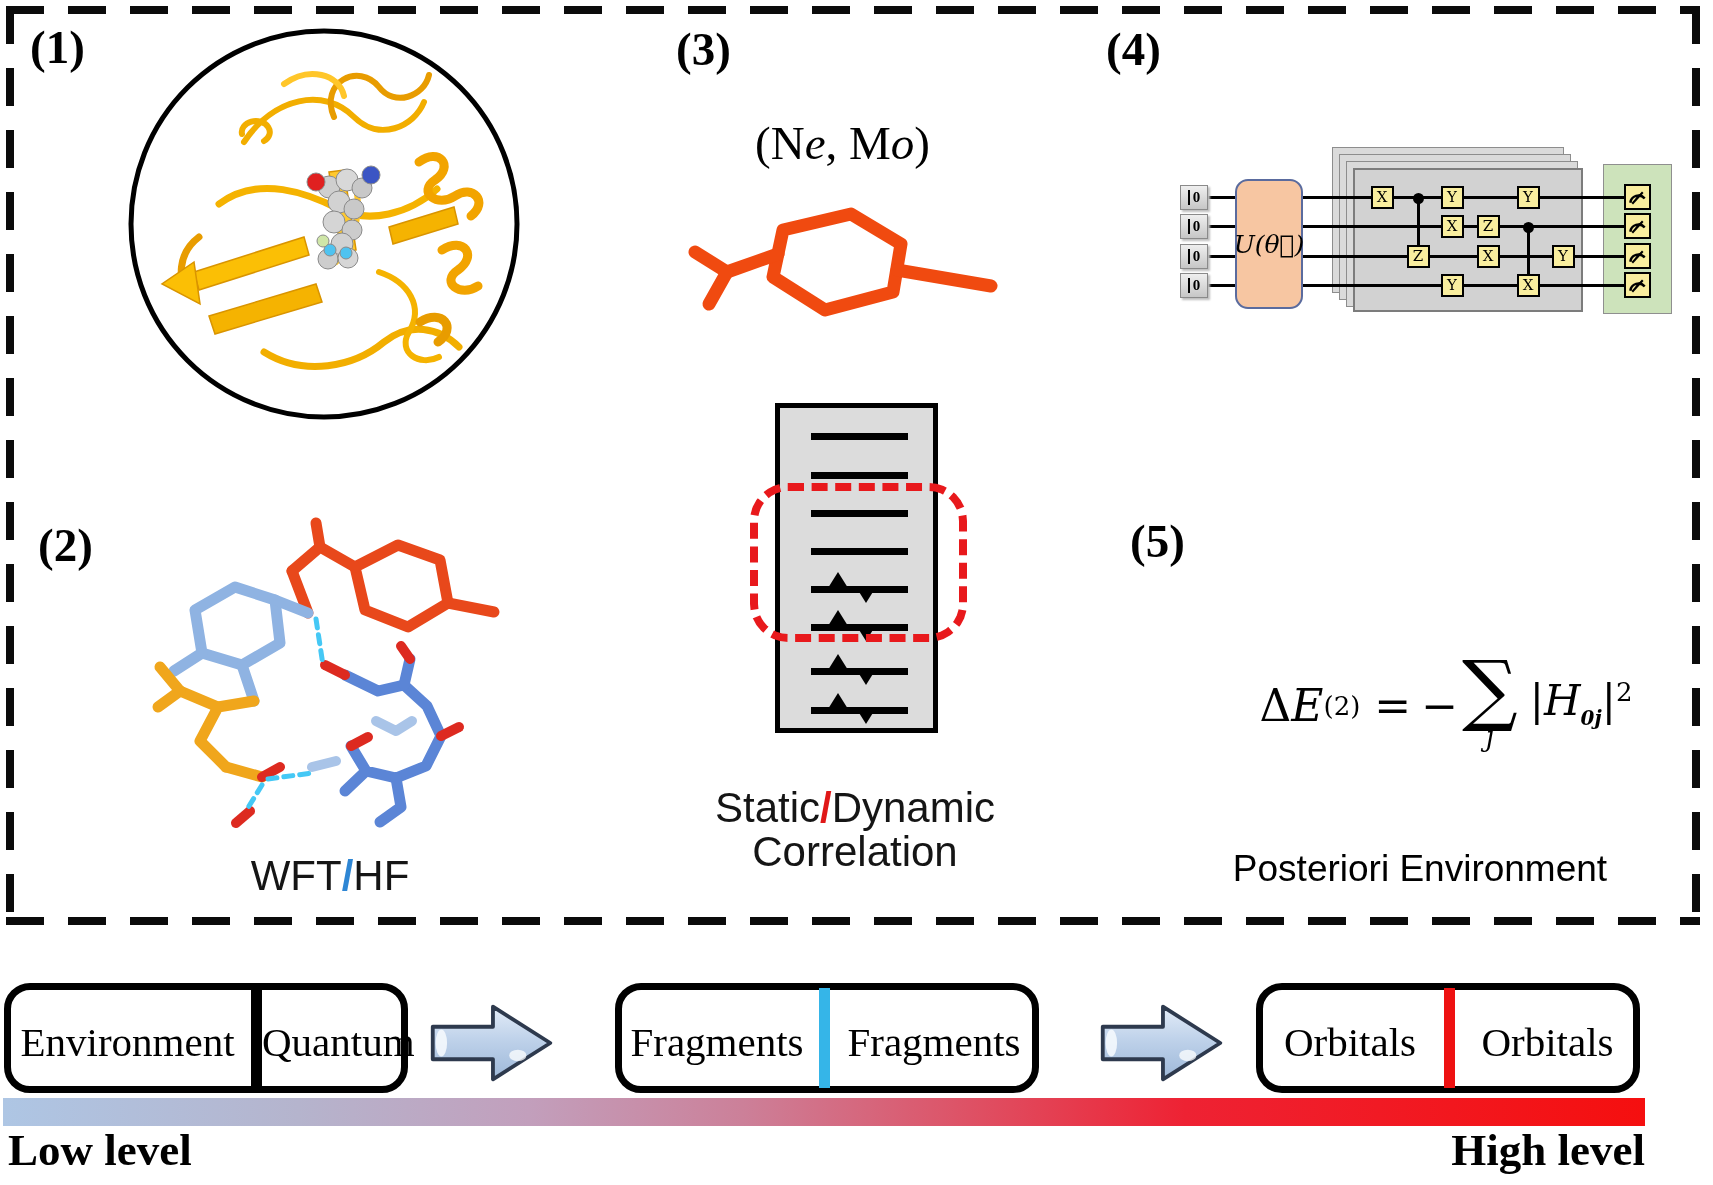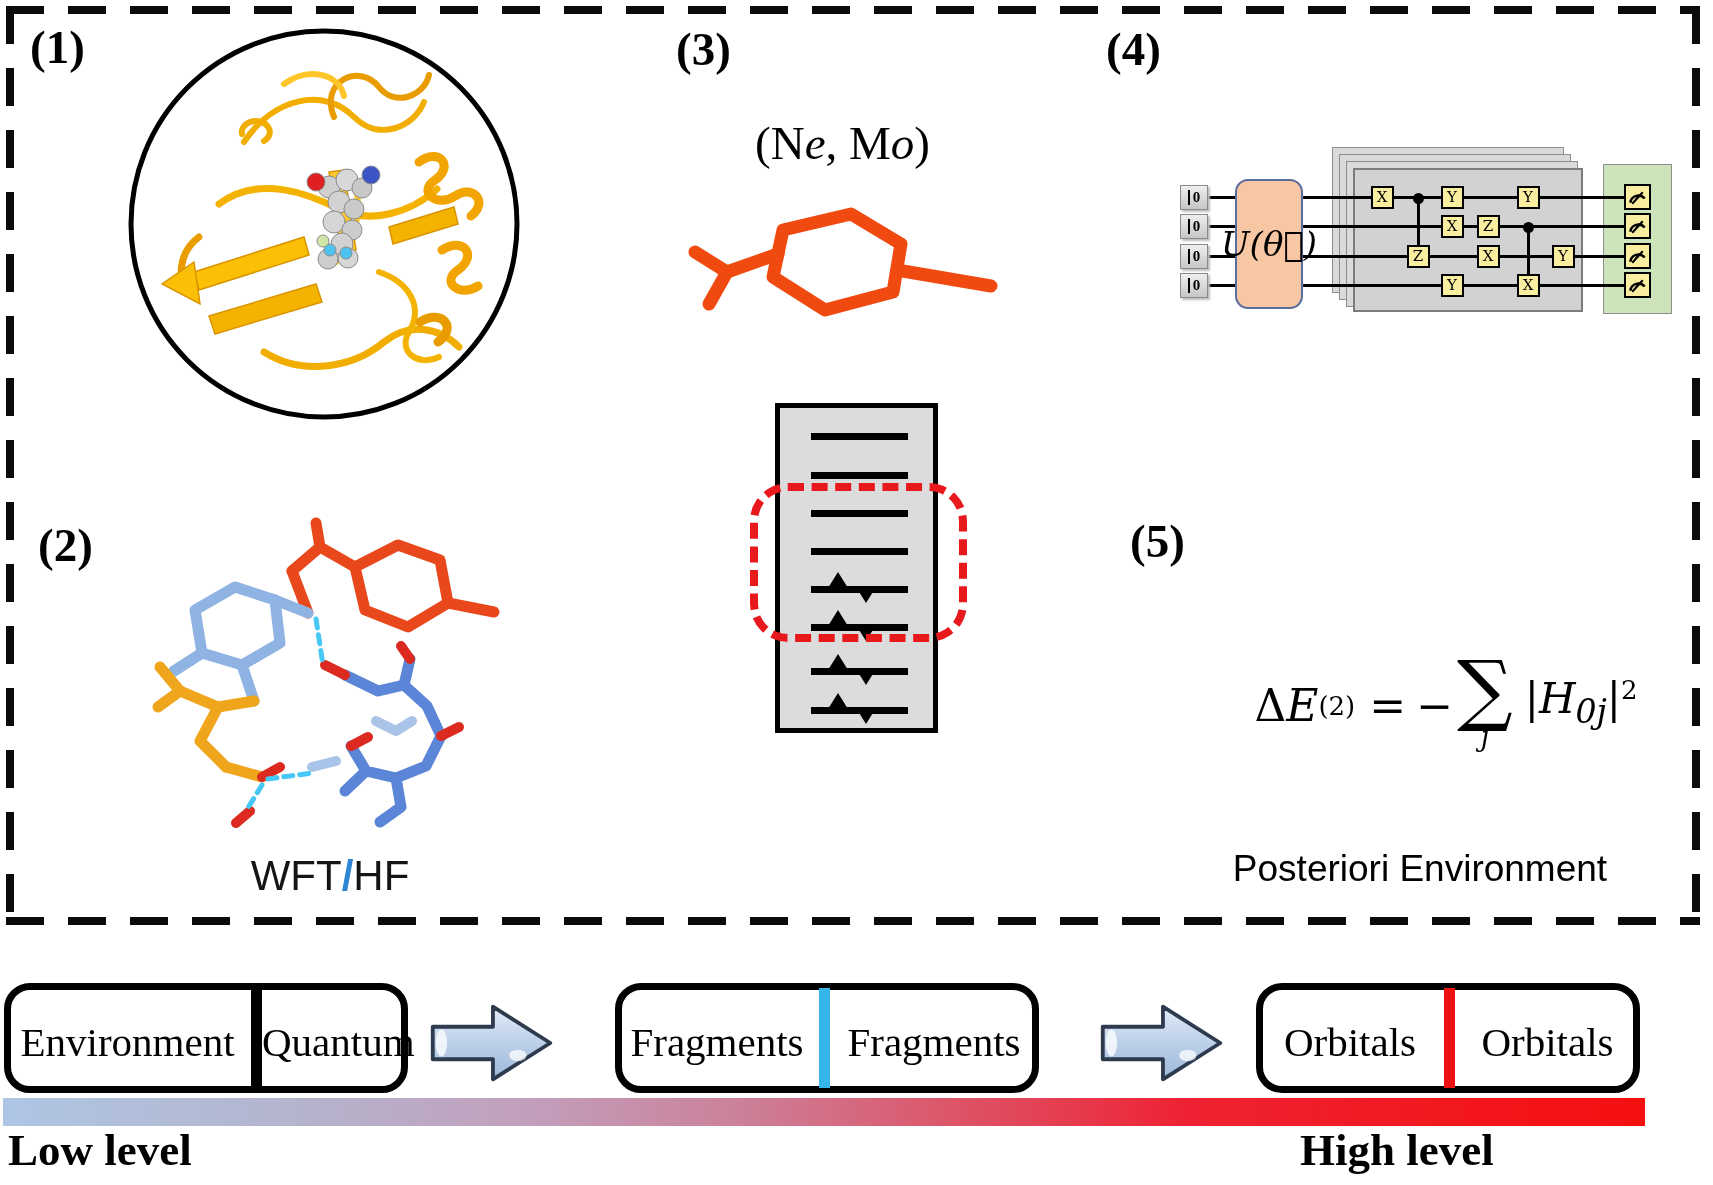--- a/index.html
+++ b/index.html
@@ -32,38 +32,38 @@
   
   .sheet{background:#dadada;border:1px solid #8d8d8d;}
   .sheet-front{background:#d2d2d2;border:2px solid #7c7c7c;box-sizing:border-box;}
   .wire{height:3px;background:#000;}
   .ket{width:26px;height:23px;background:linear-gradient(180deg,#efefef,#c6c6c6);border:1px solid #8a8a8a;
        box-shadow:2px 2px 2px #bdbdbd;display:flex;align-items:center;justify-content:center;gap:3px;}
   .ket .bar{width:2px;height:15px;background:#000;}
   .ket .zero{font-family:"Liberation Serif",serif;font-weight:bold;font-size:15px;line-height:1;}
   #ubox{width:64px;height:126px;background:#f7c6a2;border:2px solid #5a6b9e;border-radius:13px;
         display:flex;align-items:center;justify-content:center;}
-  #ubox span{font-family:"DejaVu Serif",serif;font-style:italic;font-size:34px;}
+  #ubox span{font-family:"DejaVu Serif",serif;font-style:italic;font-size:25px;}
   .gate{width:23px;height:23px;background:#f9ee9f;border:2px solid #000;box-sizing:border-box;
         display:flex;align-items:center;justify-content:center;
         font-family:"DejaVu Serif",serif;font-size:15px;line-height:1;}
   .ctrl-dot{width:11px;height:11px;border-radius:50%;background:#000;}
   .ctrl-line{width:3px;background:#000;}
   #meter-panel{background:#cde3bb;border:1px solid #8f8f8f;}
   .meter{width:27px;height:26px;background:#f9ee9f;border:2px solid #000;box-sizing:border-box;
          display:flex;align-items:center;justify-content:center;}
 
   
   #equation{left:1235px;top:628px;width:430px;height:155px;display:flex;align-items:center;justify-content:center;
             font-family:"DejaVu Serif",serif;}
   #equation .rm{font-style:normal;}
   #equation .it{font-style:italic;}
   .eq-main{font-size:44px;}
   .eq-sup{font-size:26px;vertical-align:14px;}
-  .eq-sub{font-size:33px;vertical-align:-10px;}
+  .eq-sub{font-size:20px;vertical-align:-10px;font-weight:bold;}
   .sigma-col{display:flex;flex-direction:column;align-items:center;margin:0 4px;}
   .sigma{font-size:78px;line-height:.78;}
   .sigma-j{font-size:27px;font-style:italic;margin-top:2px;}
   .frac{display:inline-flex;flex-direction:column;align-items:center;transform:translateY(-2px);}
   .frac-num,.frac-den{font-size:42px;line-height:1.05;padding:0 8px;text-align:center;}
   .frac-den{border-top:4px solid #000;padding-top:1px;}
 
   .posteriori{font-size:37px;text-align:center;}
   .posteriori .it{}
 
@@ -209,20 +209,26 @@
       <div class="tri tri-down" style="left: 76px; top: 217px;"></div>
       <div class="olevel" style="top: 260px;"></div>
       <div class="tri tri-up" style="left: 48px; top: 246px;"></div>
       <div class="tri tri-down" style="left: 76px; top: 261px;"></div>
       <div class="olevel" style="top: 299px;"></div>
       <div class="tri tri-up" style="left: 48px; top: 285px;"></div>
       <div class="tri tri-down" style="left: 76px; top: 300px;"></div>
     </div>
   <div class="abs" id="active-space"></div>
 
+  <div class="abs caption-sans" style="left:660px;top:786px;width:390px;">
+    <div>
+      <span>Static</span><span class="slash-red">/</span><span>Dynamic</span>
+    </div>
+    <div>Correlation</div>
+  </div>
 
   <div id="circuit-layer">
 
     <div class="abs sheet" style="left:1332px;top:147px;width:230px;height:144px;"></div>
     <div class="abs sheet" style="left:1339px;top:154px;width:230px;height:144px;"></div>
     <div class="abs sheet" style="left:1346px;top:161px;width:230px;height:144px;"></div>
     <div class="abs sheet-front" style="left:1353px;top:168px;width:230px;height:144px;"></div>
     <div class="abs" id="meter-panel" style="left:1603px;top:164px;width:67px;height:148px;"></div>
 
     <div class="abs wire" style="left:1206px;top:196px;width:424px;"></div>
@@ -343,15 +349,15 @@
     <ellipse cx="92" cy="58" rx="9" ry="6" fill="#ffffff" opacity="0.75"></ellipse>
   </svg>
 
   <div class="abs bbox" style="left:1256px;top:983px;width:384px;"></div>
   <div class="abs bdivider" style="left: 1444px; top: 988px; height: 100px; background: rgb(238, 17, 17);"></div>
   <div class="abs blabel" style="left:1256px;width:188px;">Orbitals</div>
   <div class="abs blabel" style="left:1455px;width:185px;">Orbitals</div>
 
   <div class="abs" id="gradbar" style="background: linear-gradient(90deg, rgb(174, 198, 228) 0%, rgb(181, 180, 205) 18%, rgb(194, 159, 188) 32%, rgb(204, 128, 153) 45%, rgb(221, 84, 104) 58%, rgb(238, 34, 51) 72%, rgb(245, 15, 15) 100%);"></div>
   <div class="abs levelword" style="left:8px;">Low level</div>
-  <div class="abs levelword" style="left:1300px;width:345px;">High level</div>
+  <div class="abs levelword" style="left:1300px;width:345px;text-align:right;">High level</div>
 
 </div>
 
 </body></html>

